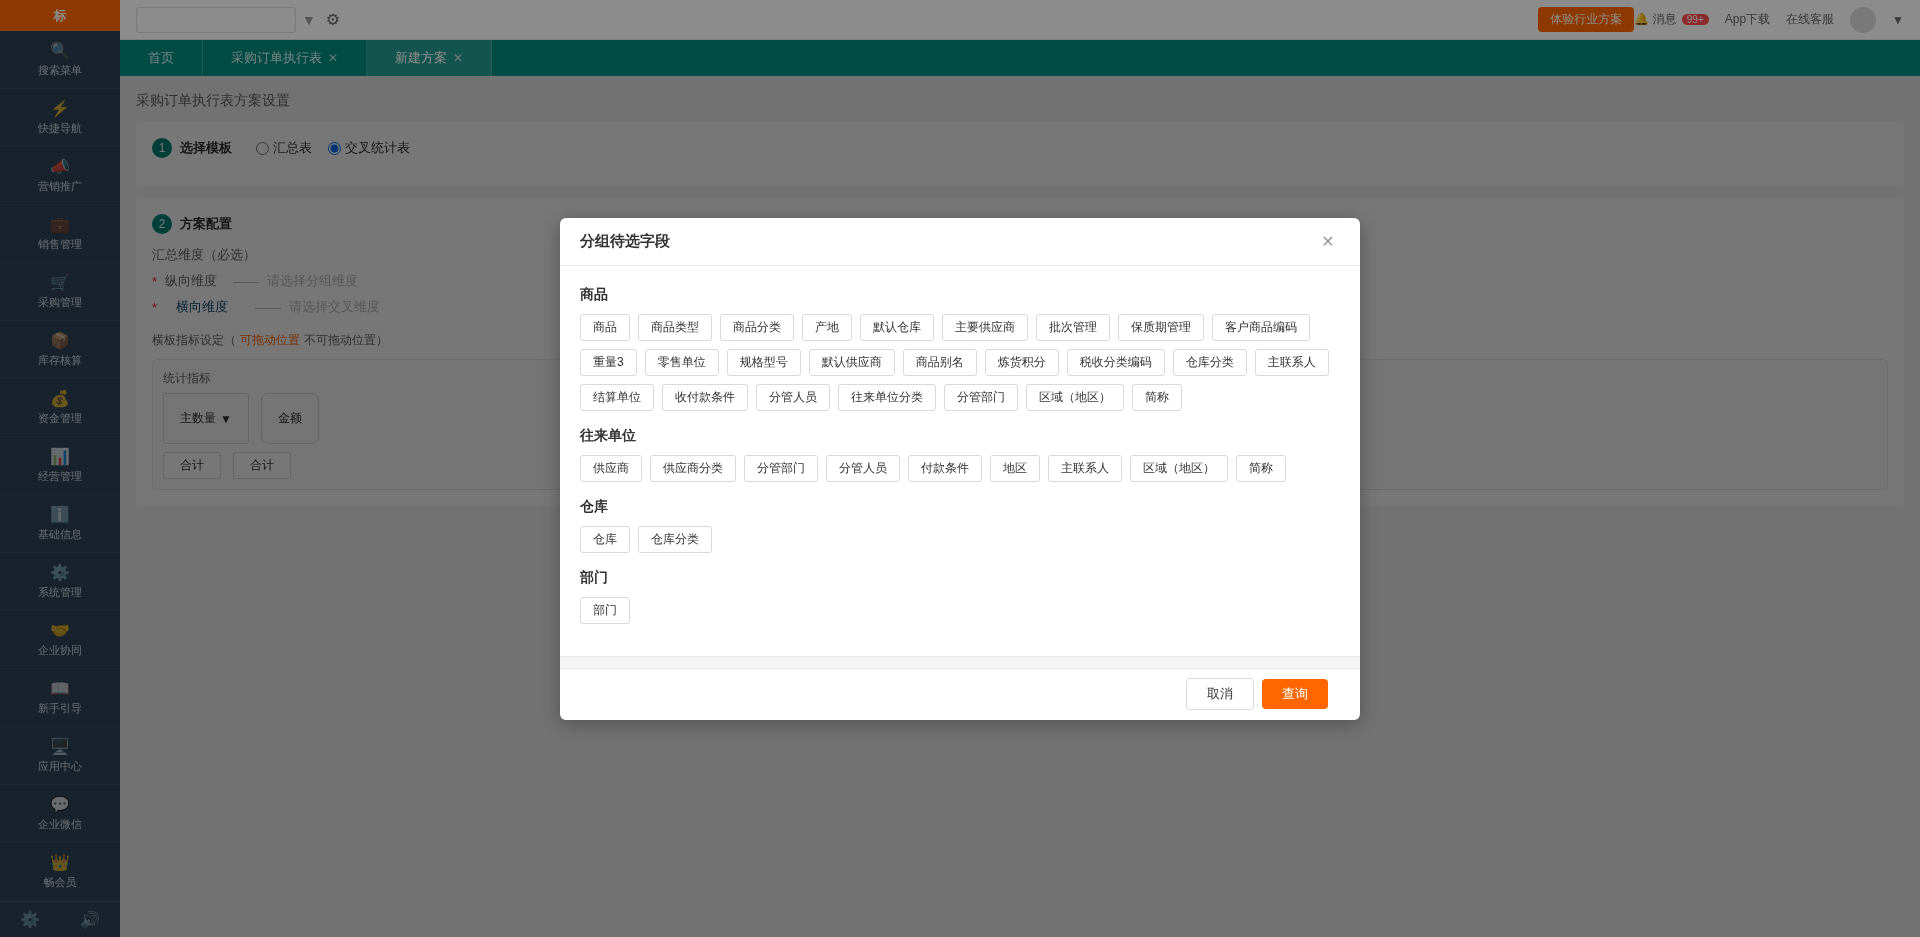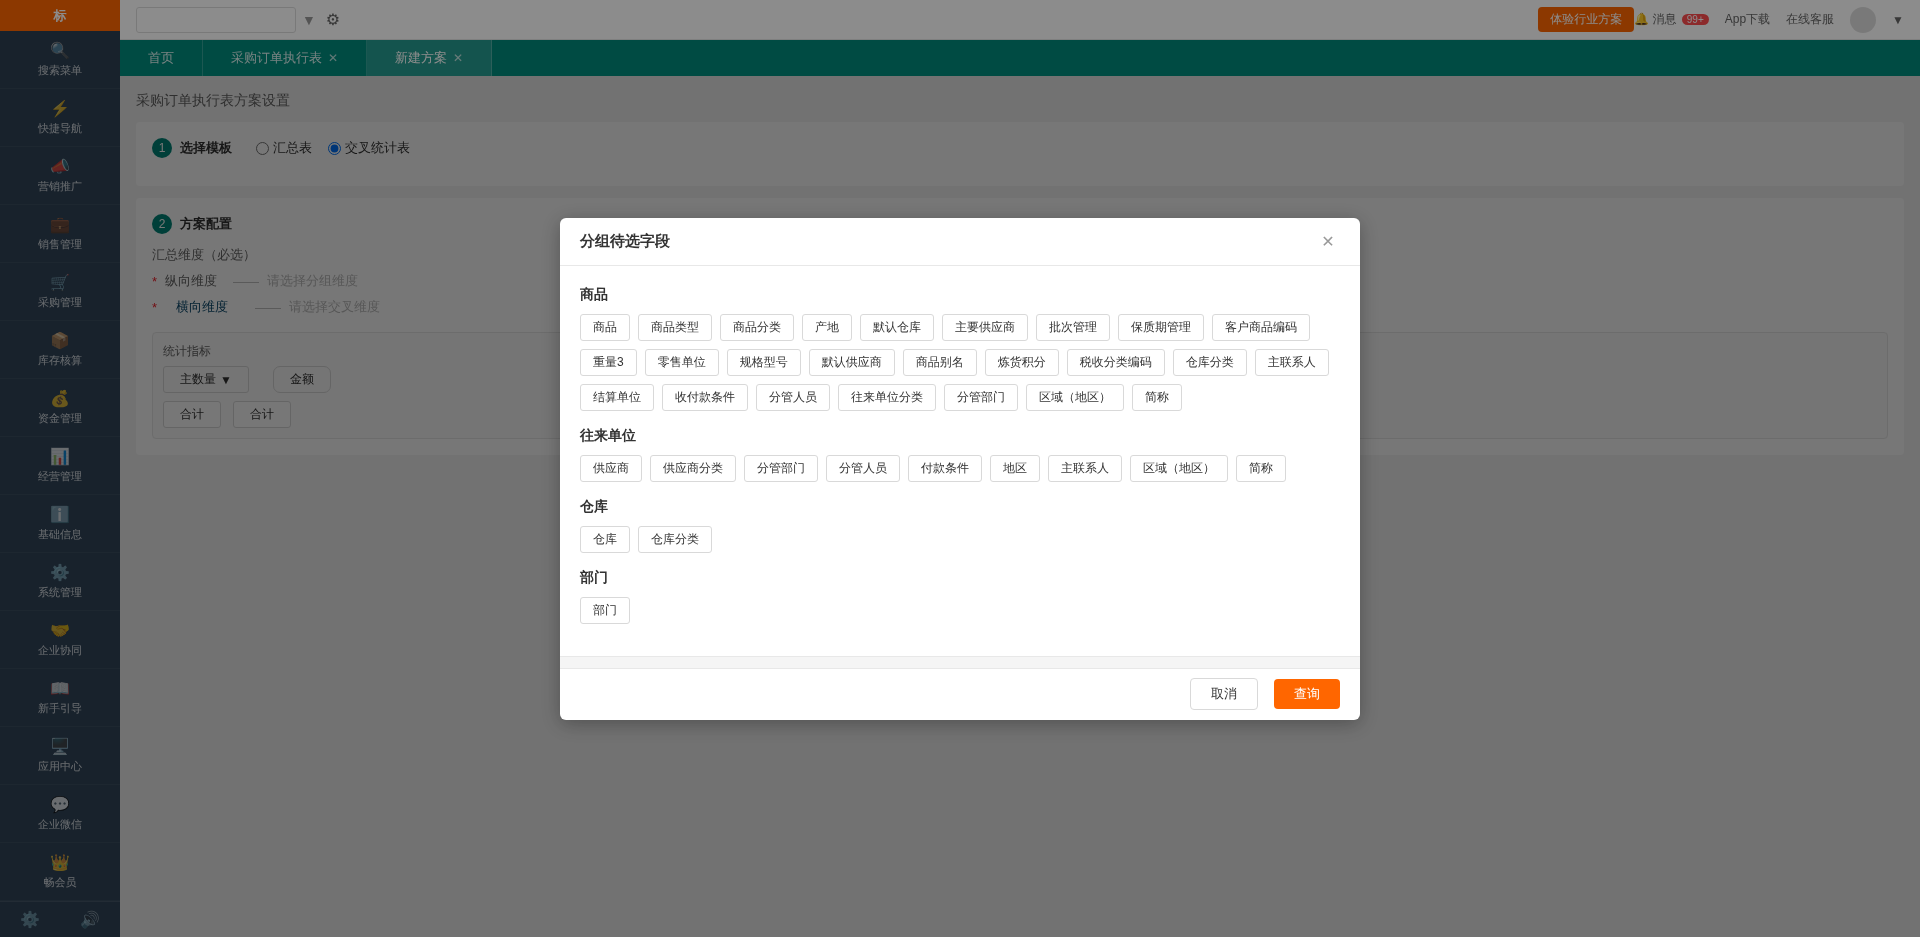--- a/index.html
+++ b/index.html
@@ -229,22 +229,22 @@
       height: 1px;
     }
 
     
     .modal-footer {
       height: 52px;
       border-top: 1px solid #e8e8e8;
       display: flex;
       align-items: center;
       justify-content: flex-end;
-      padding: 0 20px;
-      gap: 16px;
+      padding: 0 32px;
+      gap: 8px;
       flex-shrink: 0;
     }
     .btn-cancel {
       padding: 6px 20px;
       border: 1px solid #d9d9d9;
       border-radius: 4px;
       background: #fff;
       cursor: pointer;
       font-size: 13px;
       color: #333;
@@ -426,25 +426,30 @@
       <span style="margin:0 8px;color:#666;">纵向维度</span>
       <span style="margin:0 8px;color:#bbb;">——</span>
       <span style="color:#bbb;">请选择分组维度</span>
     </div>
     <div style="display:flex;align-items:center;margin-bottom:16px;">
       <span style="color:#f5222d;">*</span>
       <span style="margin:0 19px;color:#0c4a6e;text-align:center;">横向维度</span>
       <span style="margin:0 8px;color:#bbb;">——</span>
       <span style="color:#bbb;">请选择交叉维度</span>
     </div>
+    <div style="display:flex;align-items:center;gap:4px;margin-bottom:10px;font-size:12px;color:#666;">
+      <span>横板指标设定（</span>
+      <span style="color:#ff6600;cursor:pointer;">可拖动位置</span>
+      <span>不可拖动位置）</span>
+    </div>
     <div style="background:#fafafa;border:1px solid #e8e8e8;border-radius:4px;padding:10px;">
       <div style="color:#666;font-size:12px;margin-bottom:6px;">统计指标</div>
-      <div style="display:flex;gap:24px;">
+      <div style="display:flex;gap:12px;">
         <div style="border:1px solid #d9d9d9;border-radius:3px;padding:4px 16px;font-size:12px;display:flex;align-items:center;gap:4px;">主数量 <span>▼</span></div>
-        <div style="border:1px solid #d9d9d9;border-radius:7px;padding:4px 16px;font-size:12px;">金额</div>
+        <div style="border:1px solid #d9d9d9;border-radius:7px;padding:16px 16px;font-size:12px;">金额</div>
       </div>
       <div style="margin-top:8px;display:flex;gap:12px;">
         <div style="border:1px solid #d9d9d9;border-radius:3px;padding:4px 16px;font-size:12px;background:#fff;">合计</div>
         <div style="border:1px solid #d9d9d9;border-radius:3px;padding:4px 16px;font-size:12px;background:#fff;">合计</div>
       </div>
     </div>
   </div>
 </div>
 
 <div class="modal-backdrop">

